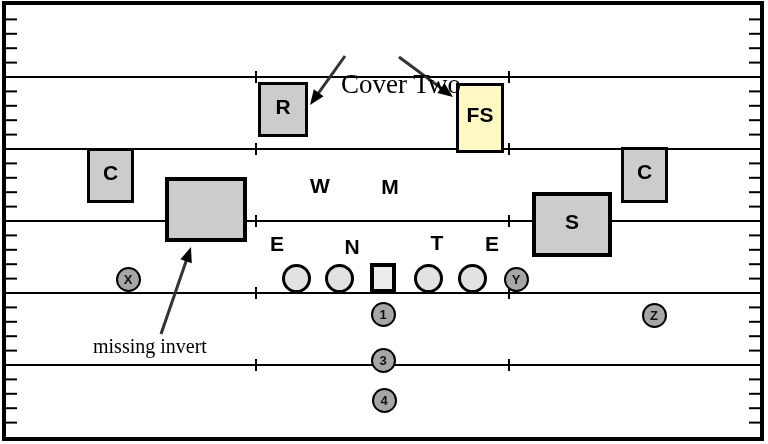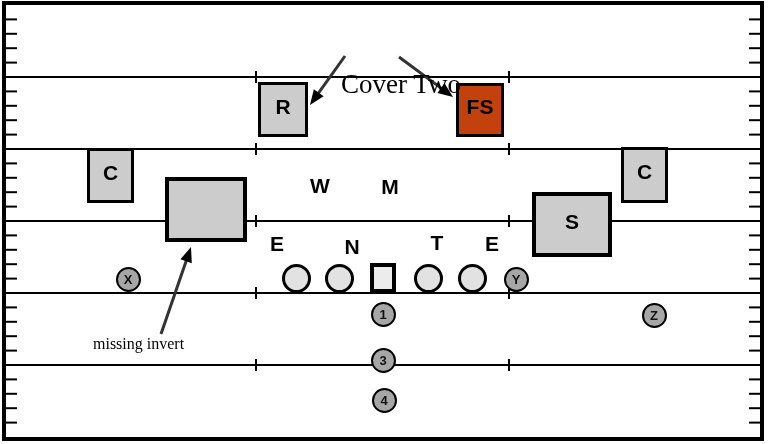--- a/index.html
+++ b/index.html
@@ -11,21 +11,21 @@
         display:flex;align-items:center;justify-content:center;}
   .dbox .lbl{font-weight:bold;font-size:21px;color:#000;transform:translateY(-3px);}
   .pletter{position:absolute;transform:translate(-50%,-50%);font-weight:bold;font-size:21px;color:#000;}
   .oc{position:absolute;box-sizing:border-box;border:3px solid #000;border-radius:50%;background:#e2e2e2;}
   .csq{position:absolute;box-sizing:border-box;border:4px solid #000;background:#ececec;}
   .sc{position:absolute;box-sizing:border-box;border:2px solid #000;border-radius:50%;background:#a6a6a6;
       display:flex;align-items:center;justify-content:center;font-weight:bold;font-size:13px;color:#111;}
   .title-label{position:absolute;left:326px;top:25px;width:150px;text-align:center;
       font-family:"Liberation Serif",serif;font-size:27px;color:#000;white-space:nowrap;margin-top:44px;}
   .annot-label{position:absolute;left:93px;top:335px;font-family:"Liberation Serif",serif;
-      font-size:16px;color:#000;white-space:nowrap;}
+      font-size:20px;color:#000;white-space:nowrap;}
 </style>
 </head>
 <body>
 
 <div class="canvas">
   <svg id="field-svg" viewBox="0 0 768 444">
       <rect x="4" y="3" width="758" height="436" fill="none" stroke="#000000" stroke-width="4"></rect>
       <line x1="6" y1="77" x2="760" y2="77" stroke="#000000" stroke-width="1.8"></line>
       <line x1="6" y1="149" x2="760" y2="149" stroke="#000000" stroke-width="1.8"></line>
       <line x1="6" y1="221" x2="760" y2="221" stroke="#000000" stroke-width="1.8"></line>
@@ -93,21 +93,21 @@
       <polygon points="310,105 313.83617207854604,89.30656876958439 323.6009737330269,96.28142709421356" fill="#000"></polygon>
       <line x1="399" y1="57" x2="445.7679852598973" y2="91.64295204436836" stroke="#333333" stroke-width="3"></line>
       <polygon points="453,97 437.3752767960744,92.89292990068242 444.5180074035832,83.25024358054546" fill="#000"></polygon>
       <line x1="161" y1="334" x2="188.06608385012535" y2="255.50835683463646" stroke="#333333" stroke-width="3"></line>
       <polygon points="191,247 191.78237763996657,263.13653882431055 180.4379018604513,259.22465062447765" fill="#000"></polygon>
     </svg>
   <div class="layer" id="players">
       <div class="dbox" style="left: 258px; top: 82px; width: 50px; height: 55px; border-width: 3px; background: rgb(204, 204, 204);">
         <span class="lbl">R</span>
       </div>
-      <div class="dbox" style="left: 456px; top: 83px; width: 48px; height: 54px; border-width: 3px; background: #c2410c;">
+      <div class="dbox" style="left: 456px; top: 83px; width: 48px; height: 70px; border-width: 3px; background: #fef9c3;">
         <span class="lbl">FS</span>
       </div>
       <div class="dbox" style="left: 87px; top: 148px; width: 47px; height: 55px; border-width: 3px; background: rgb(204, 204, 204);">
         <span class="lbl">C</span>
       </div>
       <div class="dbox" style="left: 621px; top: 147px; width: 47px; height: 56px; border-width: 3px; background: rgb(204, 204, 204);">
         <span class="lbl">C</span>
       </div>
       <div class="dbox" style="left: 532px; top: 192px; width: 80px; height: 65px; border-width: 4px; background: rgb(204, 204, 204);">
         <span class="lbl">S</span>

